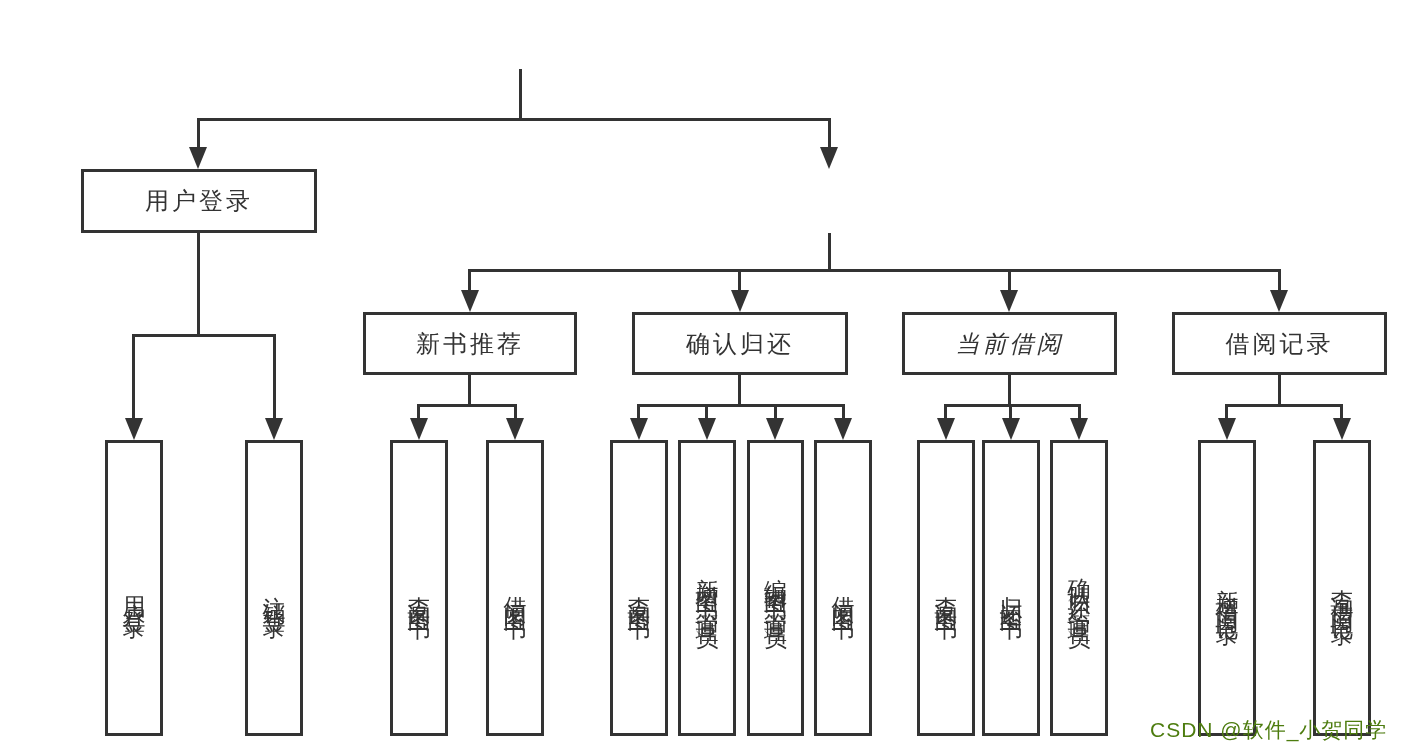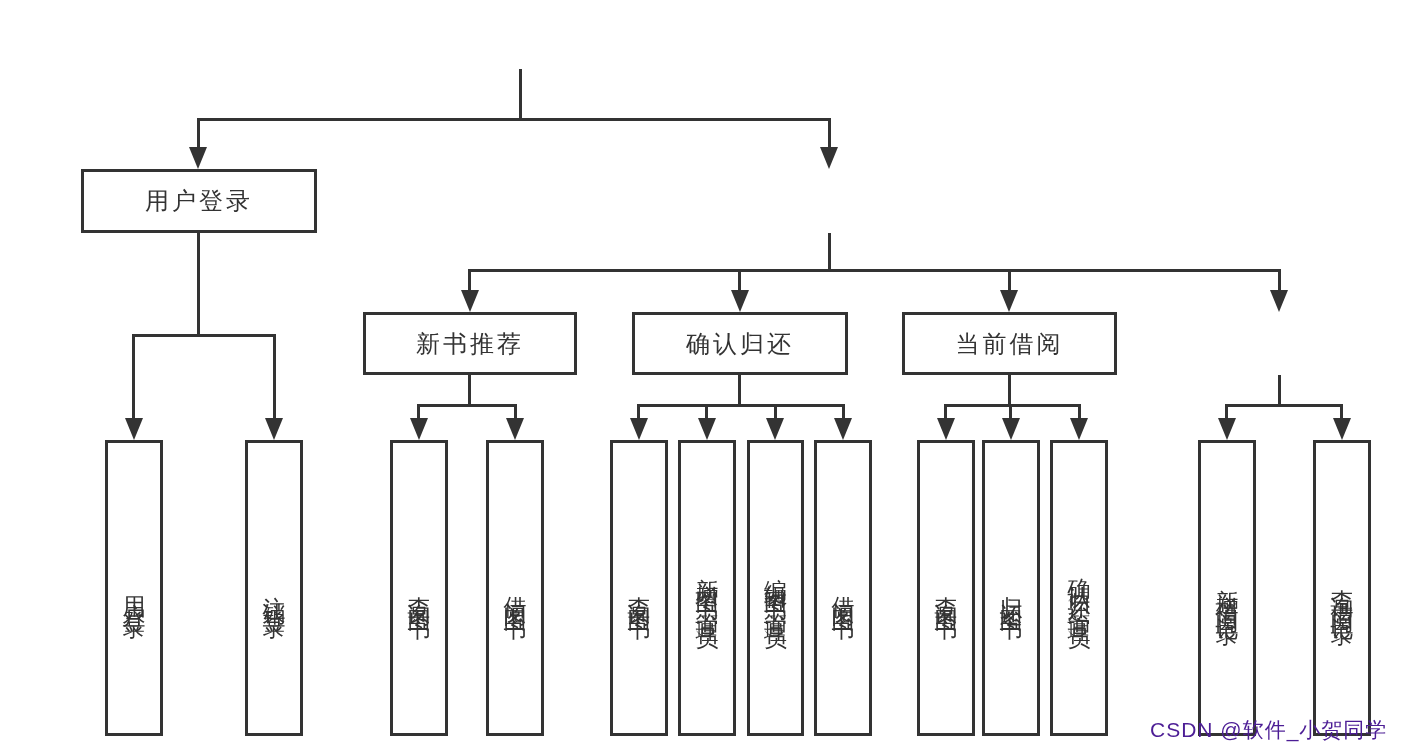--- a/index.html
+++ b/index.html
@@ -19,41 +19,44 @@
     padding-top:7px;
   }
   .line{position:absolute;background:#333333;}
   .arrow{
     position:absolute;width:0;height:0;
     border-left:9px solid transparent;border-right:9px solid transparent;
     border-top:22px solid #333333;
   }
   .watermark{
     position:absolute;left:1150px;top:716px;
-    font-size:21px;color:#4c1d95;letter-spacing:1px;white-space:nowrap;
+    font-size:21px;color:#4d7c0f;letter-spacing:1px;white-space:nowrap;
   }
 </style>
 </head>
 <body>
 
 <div class="canvas">
 
 
   <div class="box hbox" style="left:81px;top:169px;width:236px;height:64px;">
       <span>用户登录</span>
     </div>
 
   <div class="box hbox" style="left:363px;top:312px;width:214px;height:63px;">
       <span>新书推荐</span>
     </div>
   <div class="box hbox" style="left:632px;top:312px;width:216px;height:63px;">
       <span>确认归还</span>
     </div>
-  <div class="box hbox" style="left:902px;top:312px;width:215px;height:63px;">
+  <div class="box hbox" style="left:902px;top:312px;width:215px;height:63px;font-style:italic;">
       <span>当前借阅</span>
+    </div>
+  <div class="box hbox" style="left:1172px;top:312px;width:215px;height:63px;">
+      <span>借阅记录</span>
     </div>
 
   <div class="box leaf" style="left:105px;top:440px;width:58px;height:296px;">
       <span>用户登录</span>
     </div>
   <div class="box leaf" style="left:245px;top:440px;width:58px;height:296px;">
       <span>注销登录</span>
     </div>
 
   <div class="box leaf" style="left:390px;top:440px;width:58px;height:296px;">

